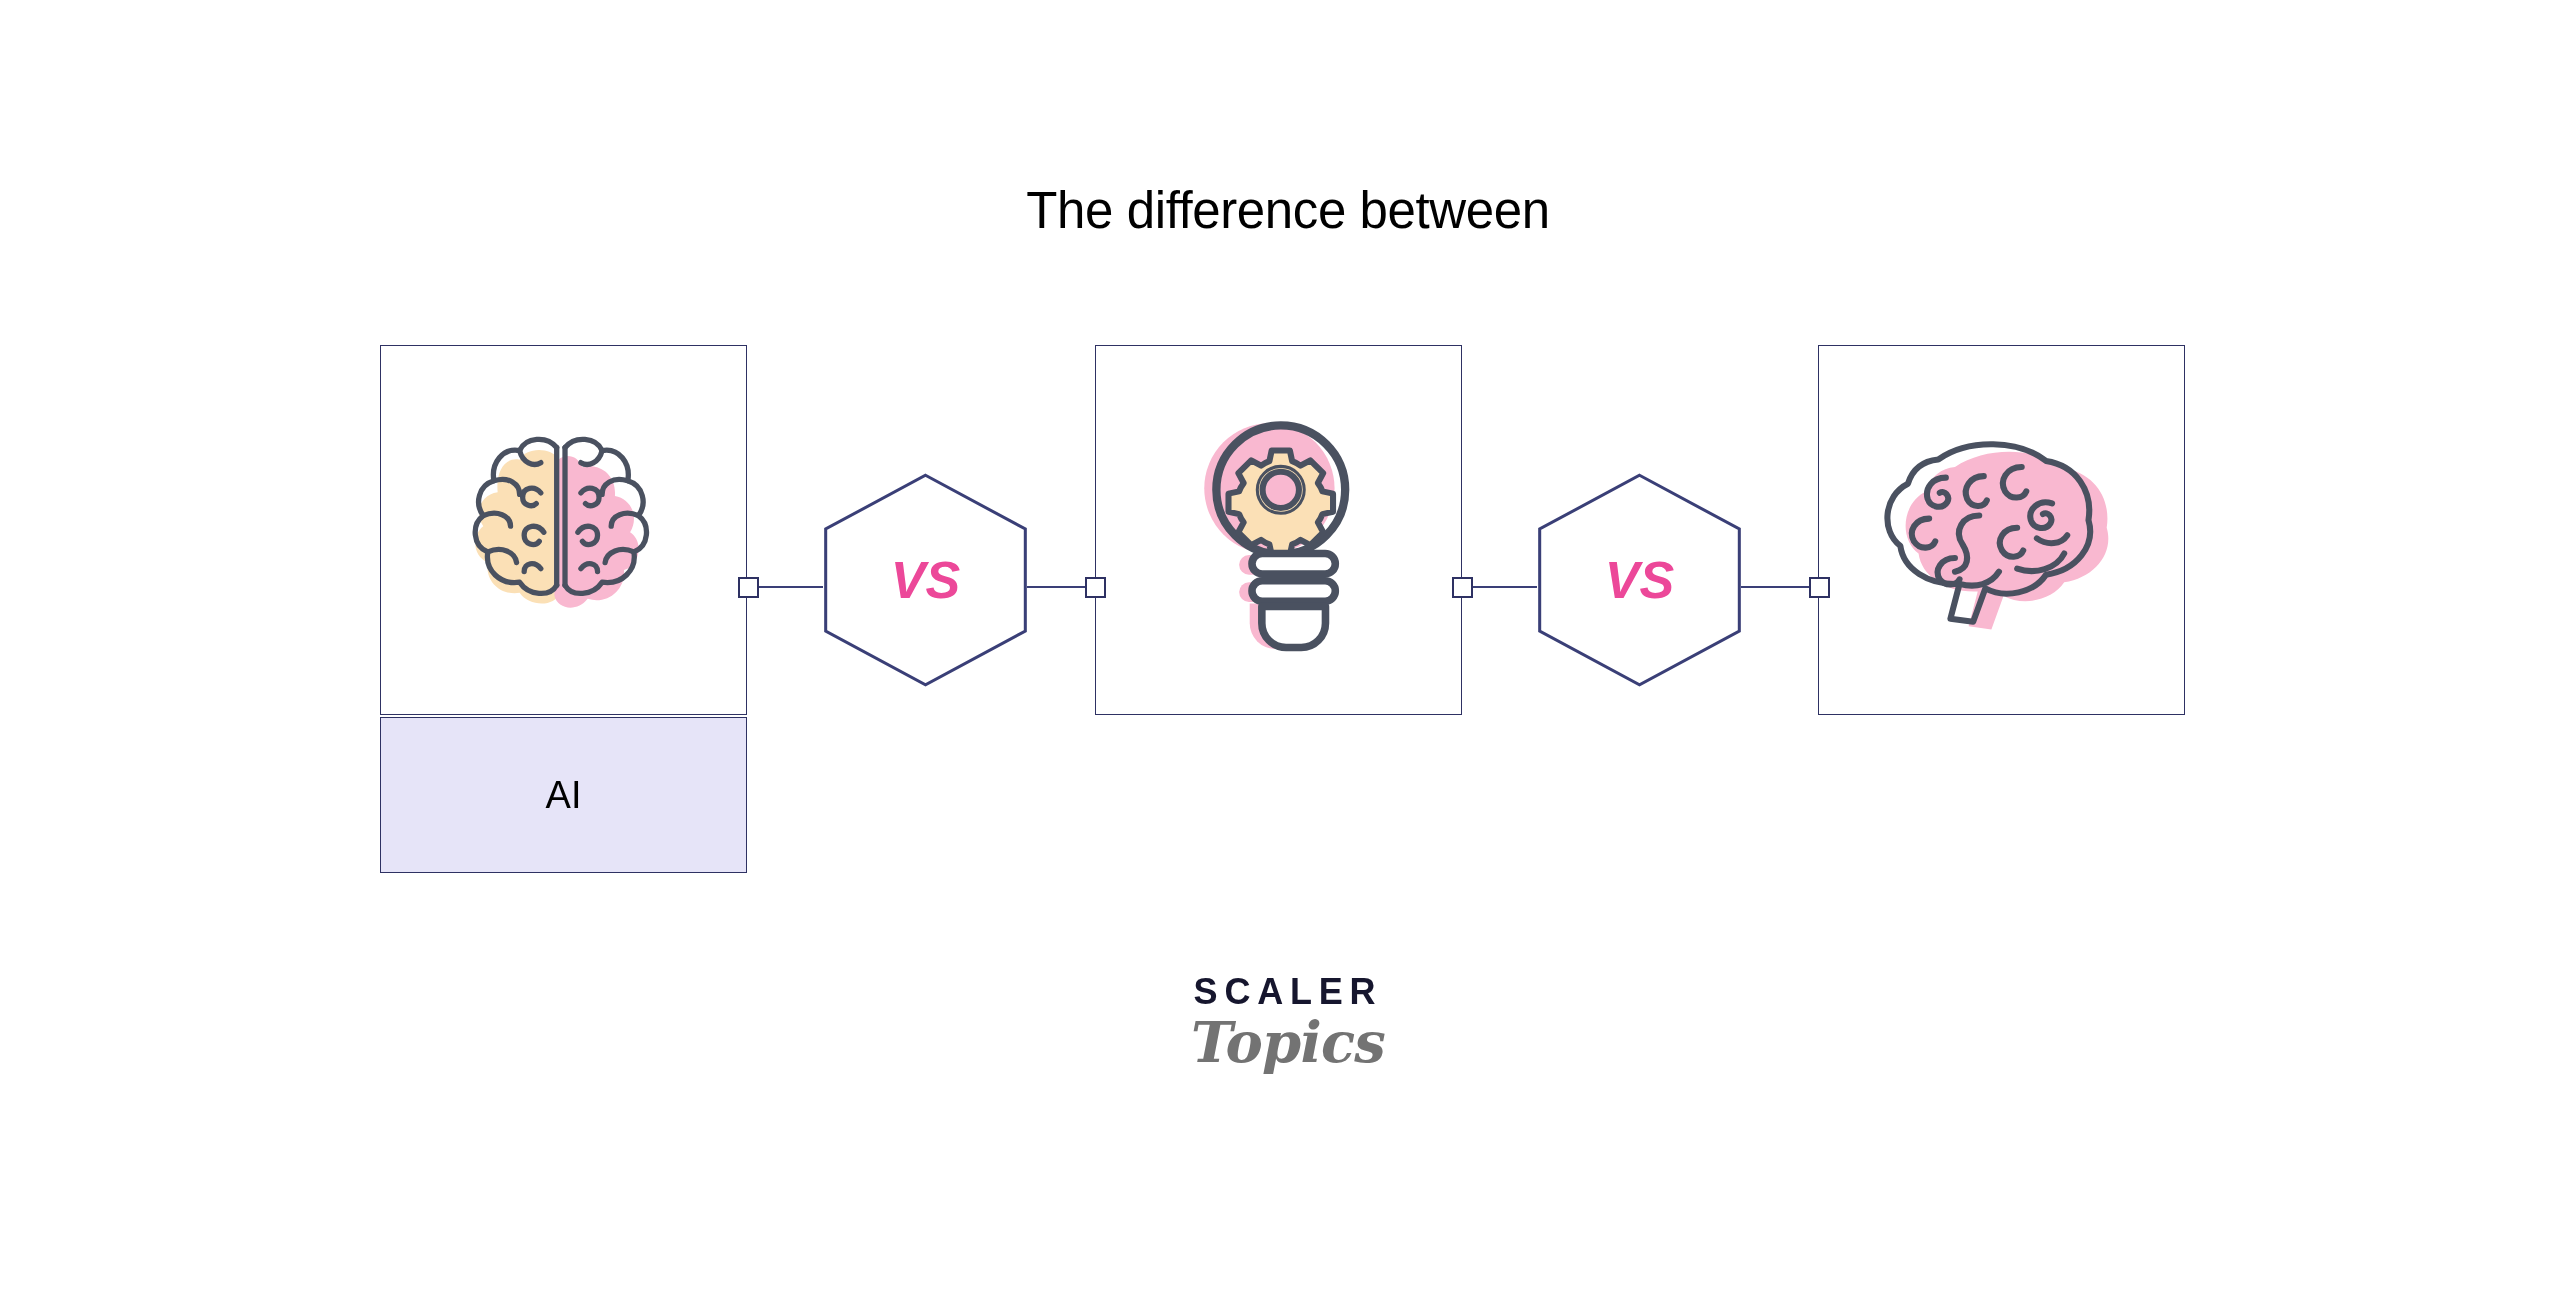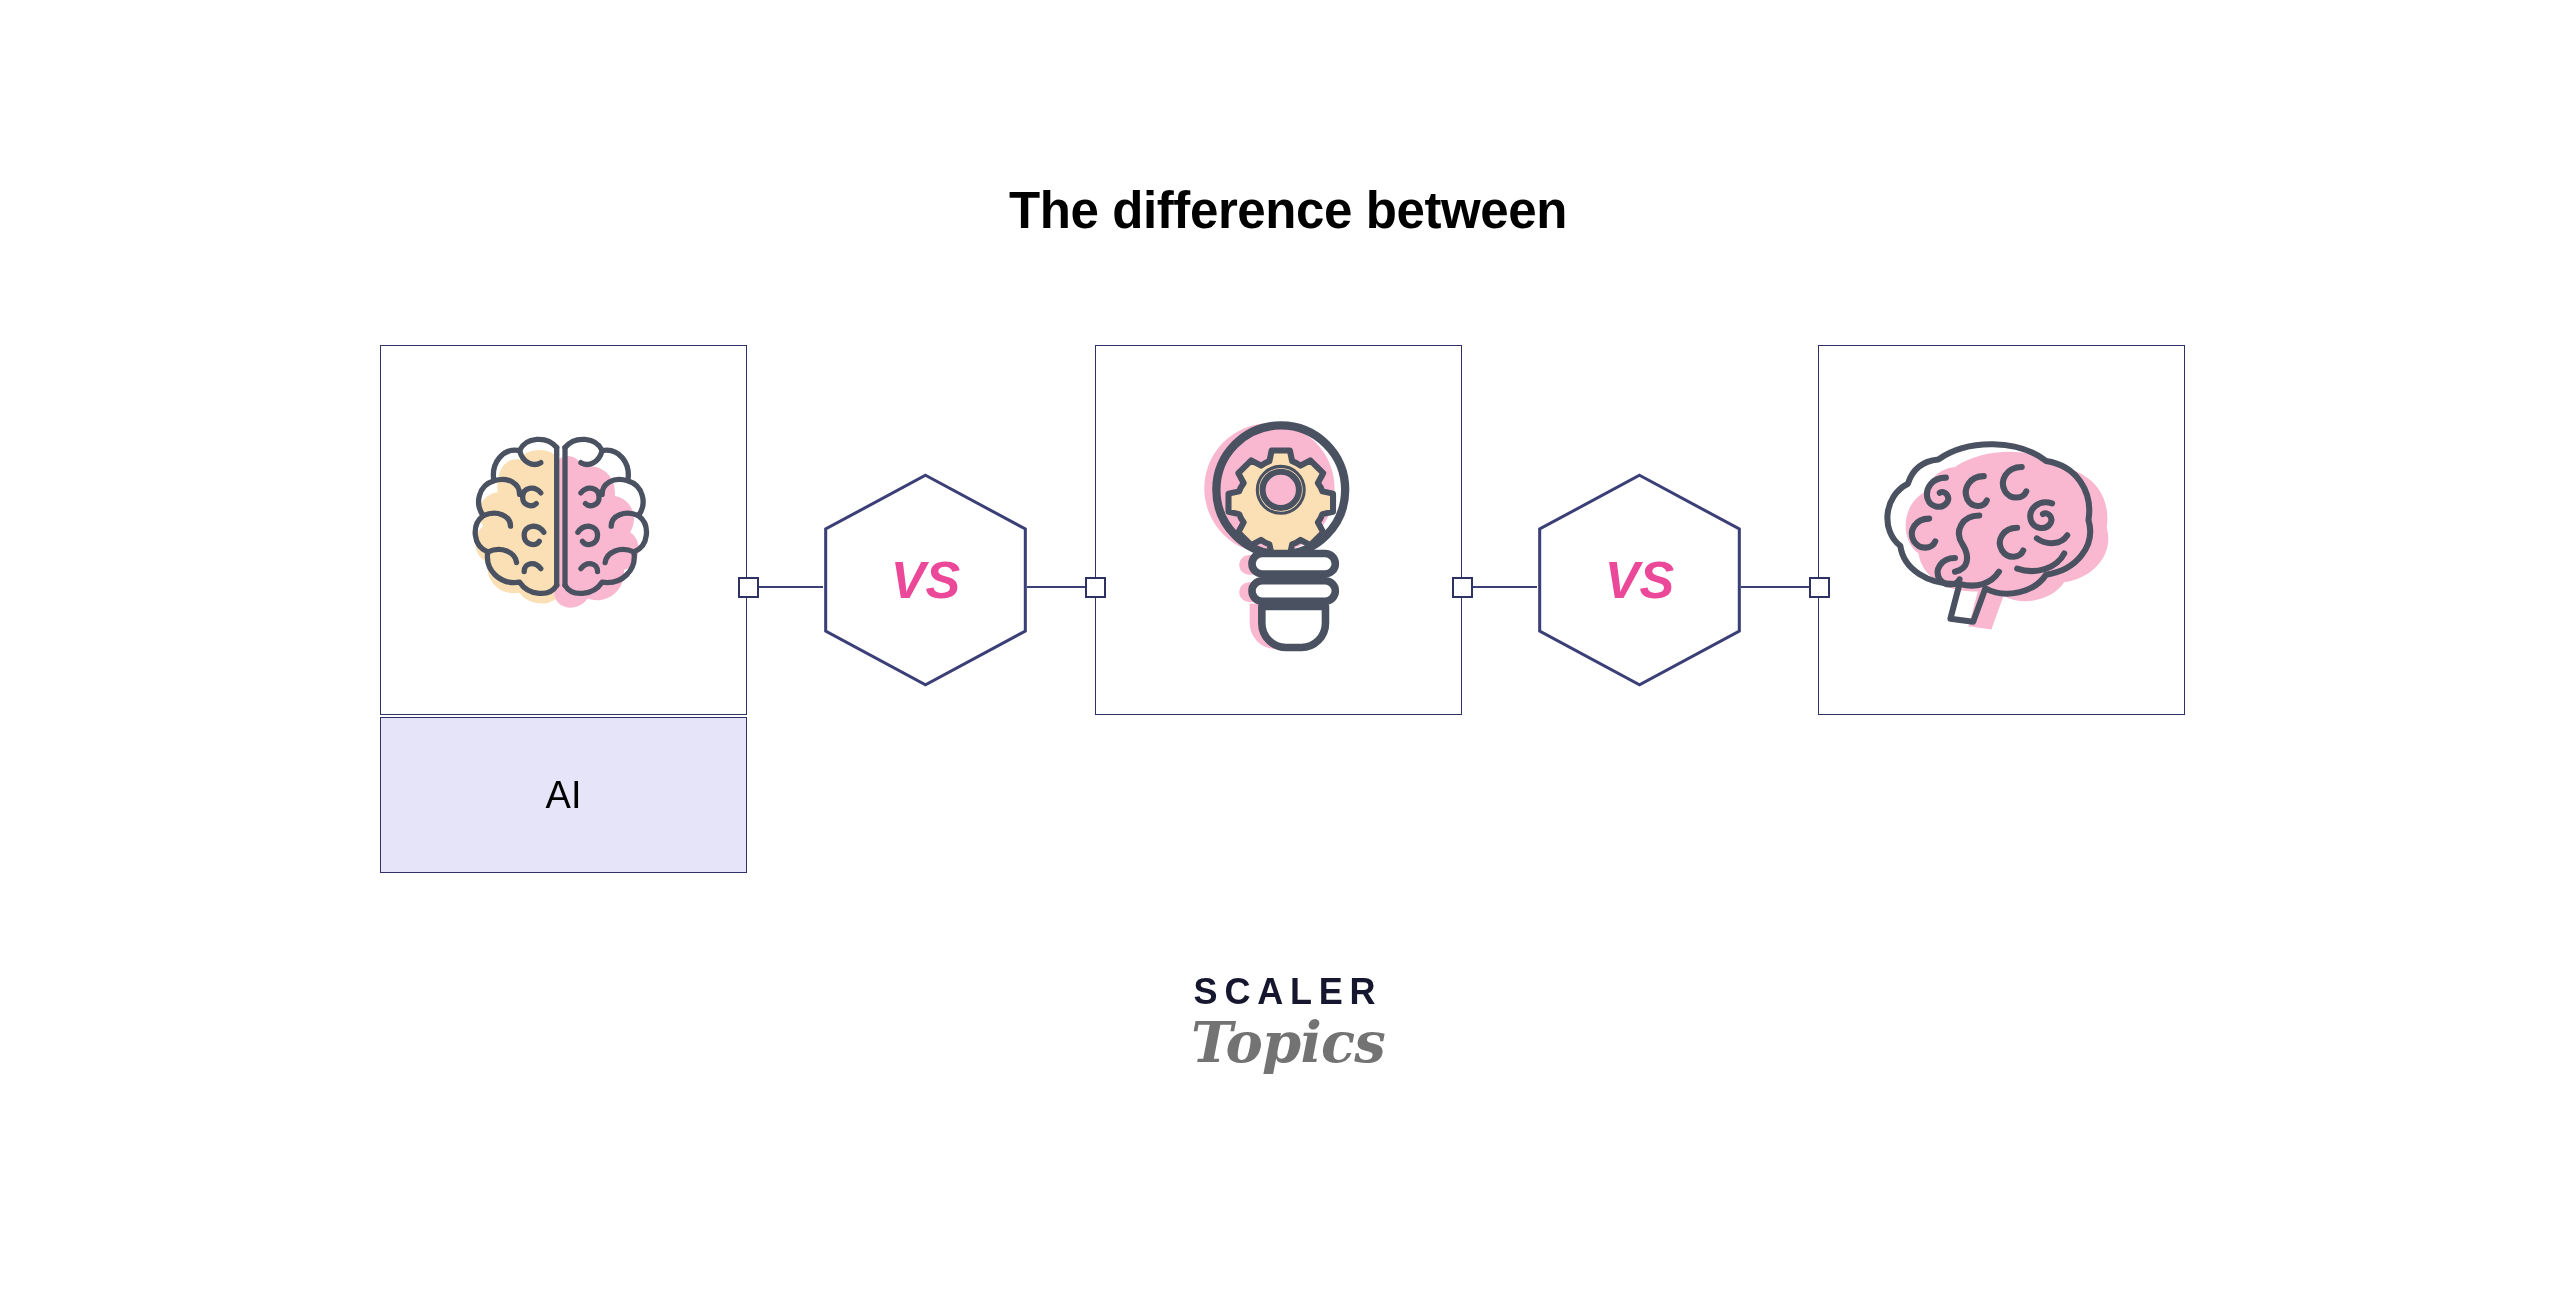--- a/index.html
+++ b/index.html
@@ -17,21 +17,21 @@
   }
 
   
   #page-title {
     position: absolute;
     left: 0;
     top: 185px;
     width: 2576px;
     text-align: center;
     font-size: 51px;
-    font-weight: bold;
+    font-weight: normal;
     color: #000000;
     letter-spacing: -0.4px;
     line-height: 1;
     white-space: nowrap;
   }
 
   
   #diagram-stage {
     position: absolute;
     left: 0;

